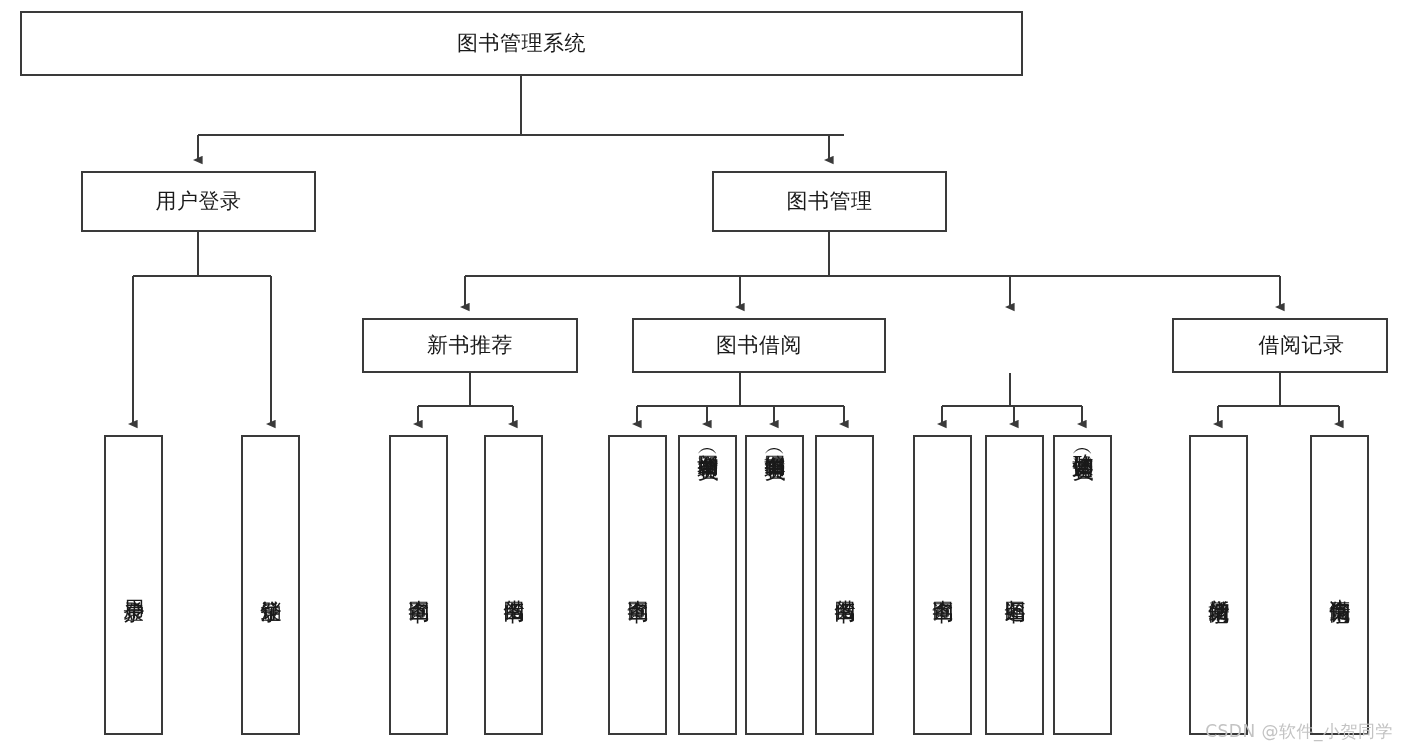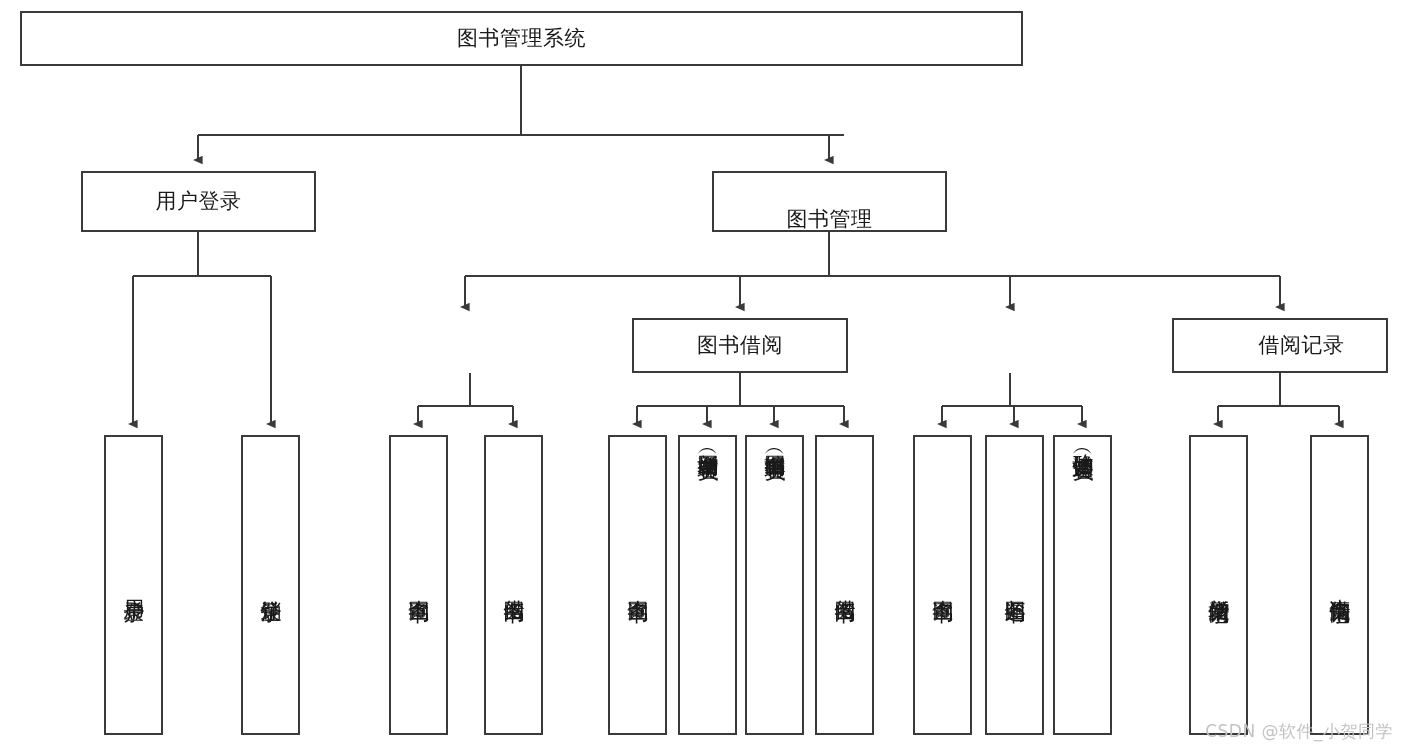--- a/index.html
+++ b/index.html
@@ -117,32 +117,35 @@
       <path d="M1014,406 L1014,424" marker-end="url(#arrow)"></path>
       <path d="M1082,406 L1082,424" marker-end="url(#arrow)"></path>
 
       <path d="M1280,373 L1280,406"></path>
       <path d="M1218,406 L1339,406"></path>
       <path d="M1218,406 L1218,424" marker-end="url(#arrow)"></path>
       <path d="M1339,406 L1339,424" marker-end="url(#arrow)"></path>
     </g>
   </svg>
 
-  <div class="node node-h" style="left: 20px; top: 11px; width: 1003px; height: 55px; font-family: Liberation Serif, serif;">
+  <div class="node node-h" style="left: 20px; top: 11px; width: 1003px; height: 65px; font-family: Liberation Serif, serif;">
     <span>图书管理系统</span>
   </div>
 
   <div class="node node-h" style="left: 81px; top: 171px; width: 235px; height: 61px;">
     <span>用户登录</span>
   </div>
-  <div class="node node-h" style="left: 712px; top: 171px; width: 235px; height: 61px; align-items: flex-end;">
+  <div class="node node-h" style="left: 712px; top: 171px; width: 235px; height: 61px;">
     <span>图书管理</span>
   </div>
 
-  <div class="node node-h" style="left: 632px; top: 318px; width: 216px; height: 55px;">
+  <div class="node node-h" style="left: 362px; top: 318px; width: 216px; height: 55px;">
+    <span>新书推荐</span>
+  </div>
+  <div class="node node-h" style="left: 632px; top: 318px; width: 254px; height: 55px;">
     <span>图书借阅</span>
   </div>
   <div class="node node-h" style="left: 1172px; top: 318px; width: 216px; height: 55px; padding-left: 43px;">
     <span>借阅记录</span>
   </div>
 
   <div class="node node-leaf" style="left: 104px; top: 435px; width: 59px; height: 300px;">
     <span class="vtext mid">用户登录</span>
   </div>
   <div class="node node-leaf" style="left: 241px; top: 435px; width: 59px; height: 300px;">

